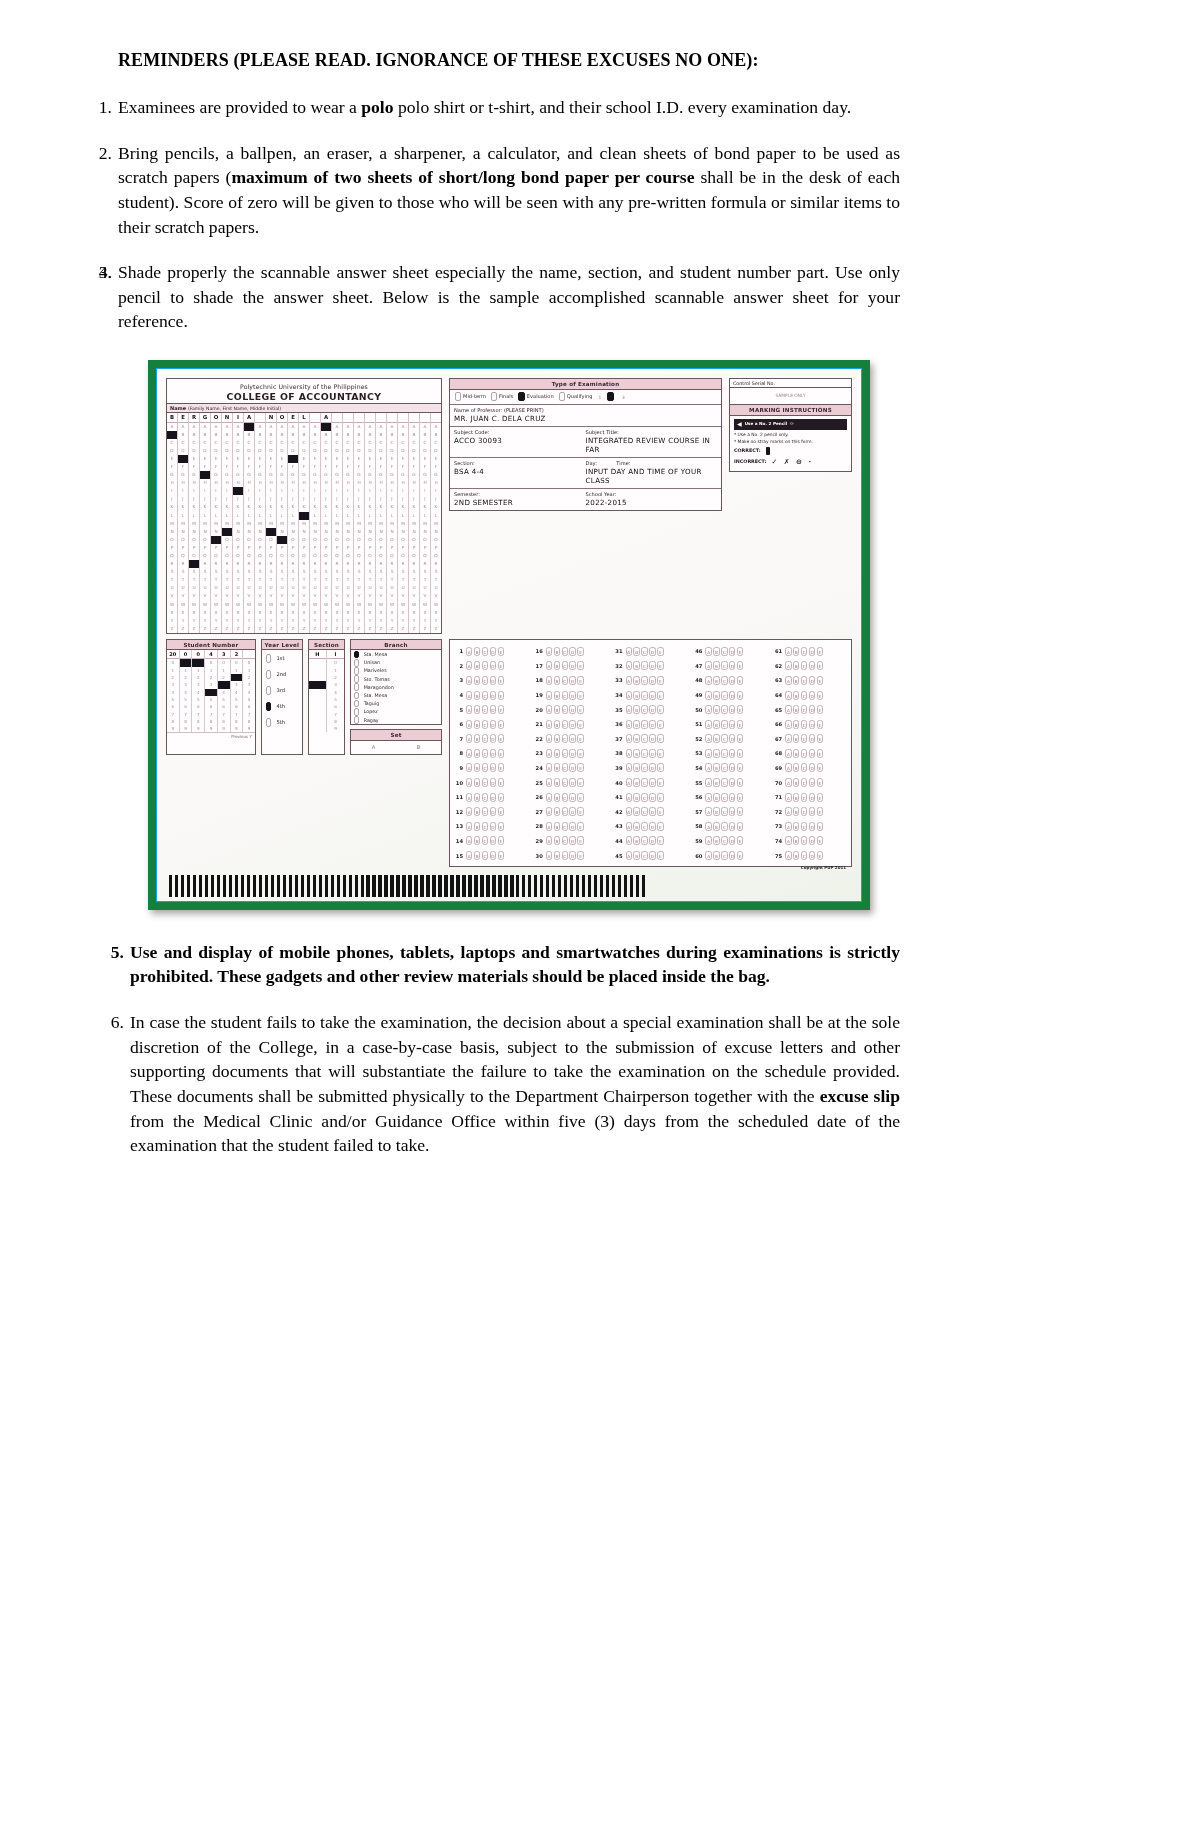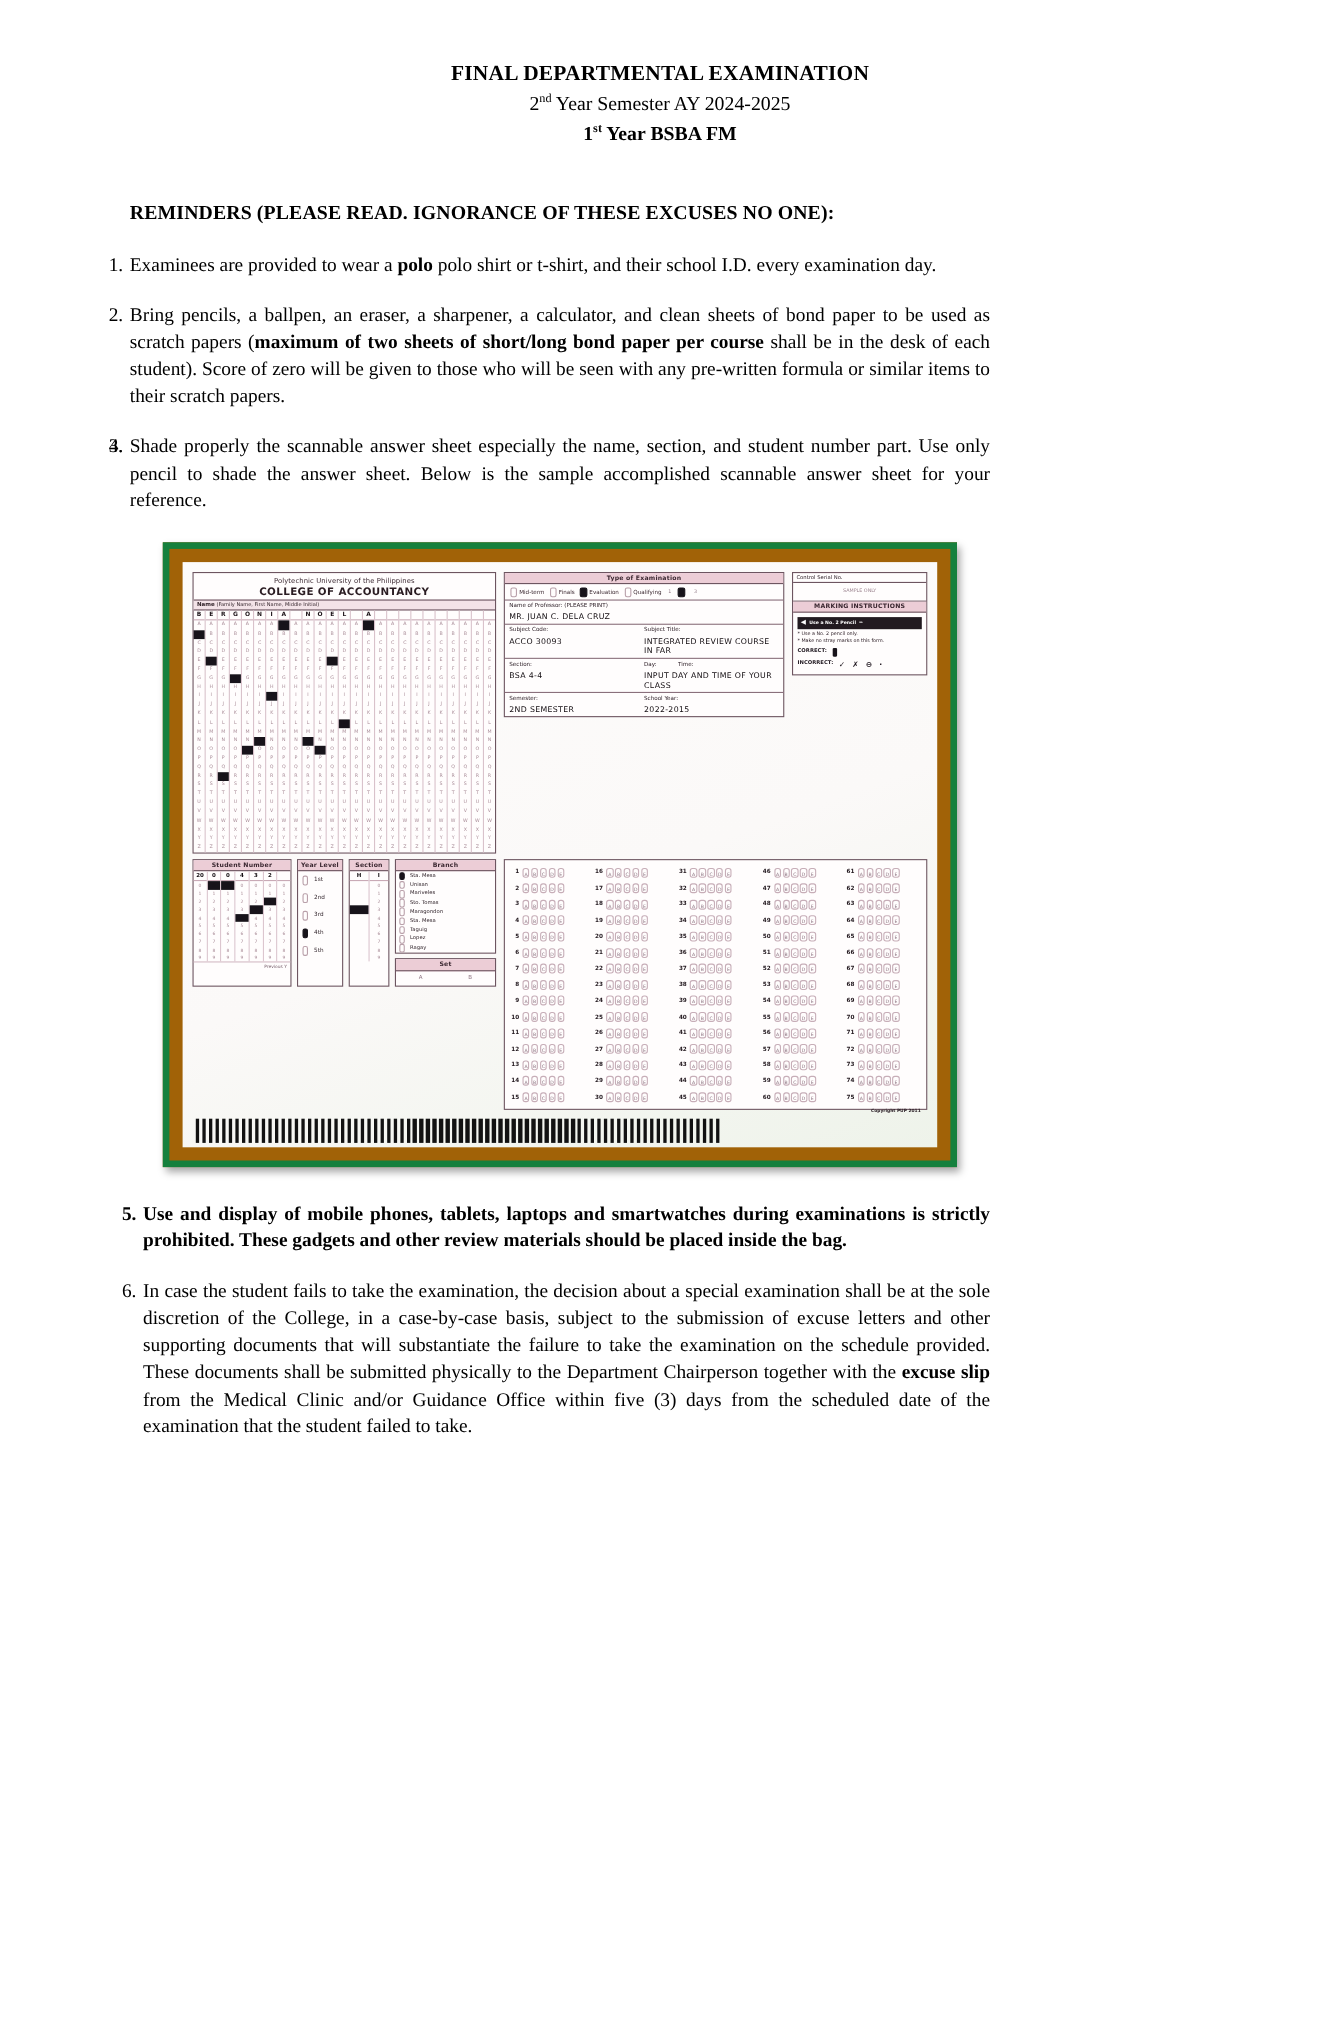--- a/index.html
+++ b/index.html
@@ -91,23 +91,23 @@
   }
   li.lastitem .num { width: 20px; }
   b, strong { font-weight: bold; }
 
   
   .figure-wrap {
     margin: 26px 0 0 148px;
     width: 722px;
   }
   .sheet-frame {
-    border: 6px solid #15803d;
-    background: #a16207;
-    padding: 12px;
+    border: 8px solid #15803d;
+    background: #0ea5e9;
+    padding: 1px;
     box-shadow: 3px 4px 7px rgba(0,0,0,.35);
   }
   .sheet {
     background: linear-gradient(160deg,#fdfcfb 0%,#fbf9f8 55%,#eef3ea 100%);
     position: relative;
     padding: 9px 9px 4px 9px;
     box-sizing: border-box;
     font-family: "DejaVu Sans", "Liberation Sans", sans-serif;
   }
   .sheet-top {
@@ -345,25 +345,20 @@
     font-size: 4px;
     color: #2b2027;
     font-weight: bold;
   }
 </style>
 </head>
 <body>
 
 <div class="page">
 
-  <div class="doc-header">
-    <div class="doc-title">FINAL DEPARTMENTAL EXAMINATION</div>
-    <div class="doc-subtitle"><span>2</span><sup>nd</sup><span> Year Semester AY 2024-2025</span></div>
-    <div class="doc-program"><span>1</span><sup>st</sup><span> Year BSBA FM</span></div>
-  </div>
 
   <div class="reminders-heading">REMINDERS (PLEASE READ. IGNORANCE OF THESE EXCUSES NO ONE):</div>
 
   <ol class="reminders" id="reminders-top">
       <li><span class="num">1.</span><span class="txt"><span>Examinees are provided to wear a </span><b>polo</b><span> polo shirt or t-shirt, and their school I.D. every examination day.</span></span></li>
       <li><span class="num">2.</span><span class="txt"><span>Bring pencils, a ballpen, an eraser, a sharpener, a calculator, and clean sheets of bond paper to be used as scratch papers (</span><b>maximum of two sheets of short/long bond paper per course</b><span> shall be in the desk of each student). Score of zero will be given to those who will be seen with any pre-written formula or similar items to their scratch papers.</span></span></li>
       <li><span class="num">3.</span></li>
       <li><span class="num">4.</span><span class="txt"><span>Shade properly the scannable answer sheet especially the name, section, and student number part. Use only pencil to shade the answer sheet. Below is the sample accomplished scannable answer sheet for your reference.</span></span></li>
     </ol>
 

